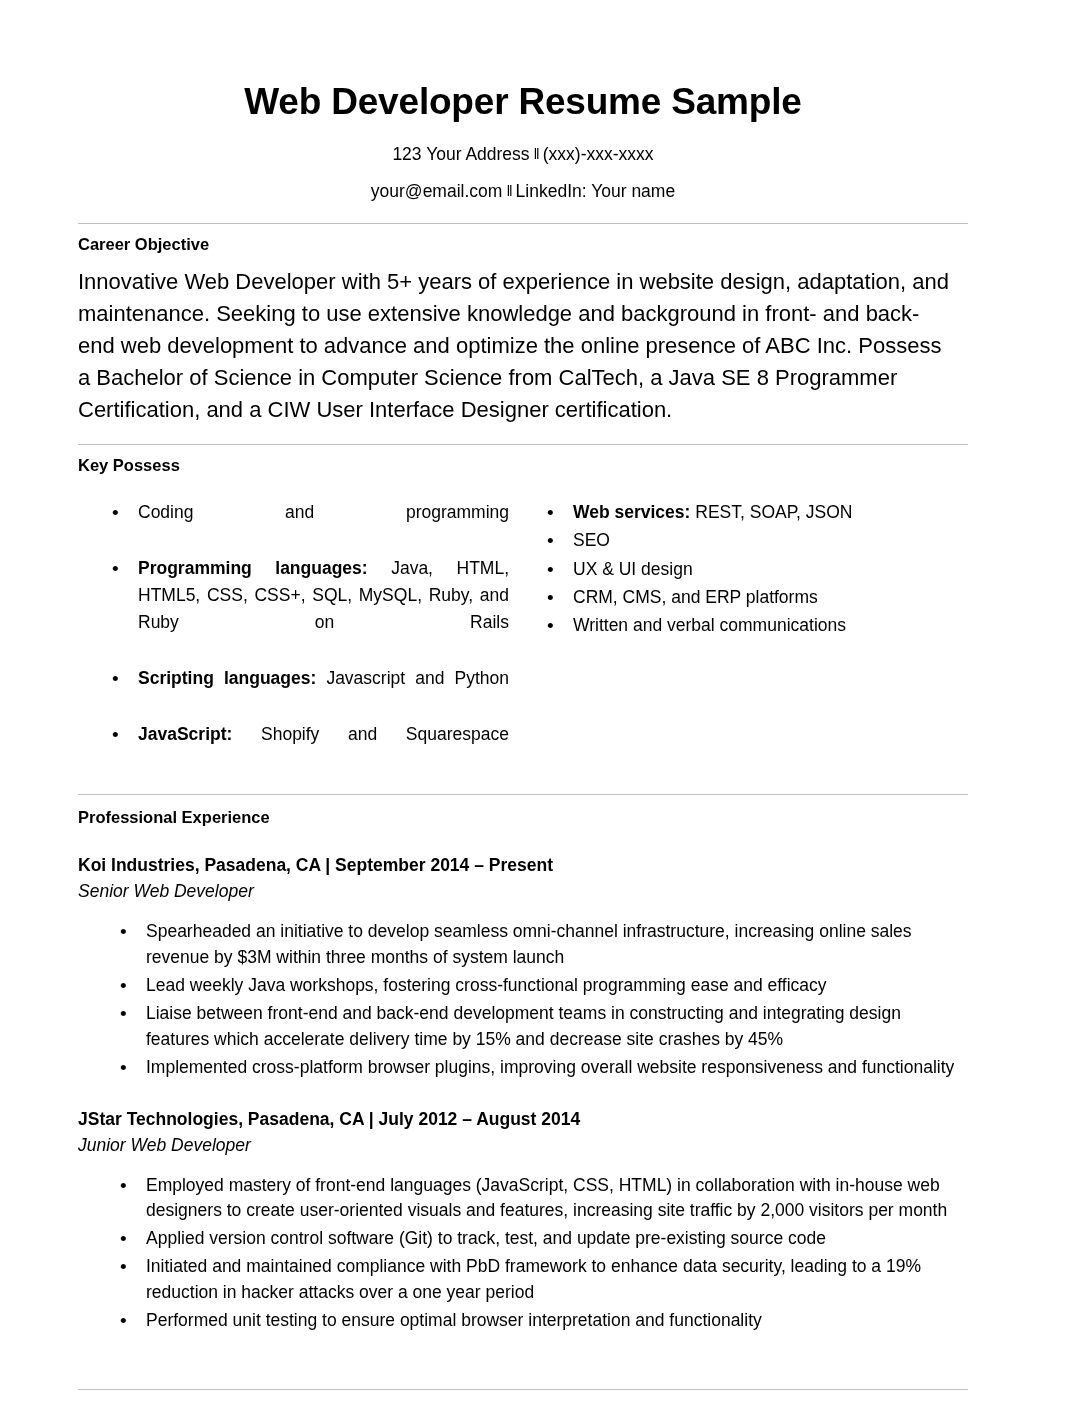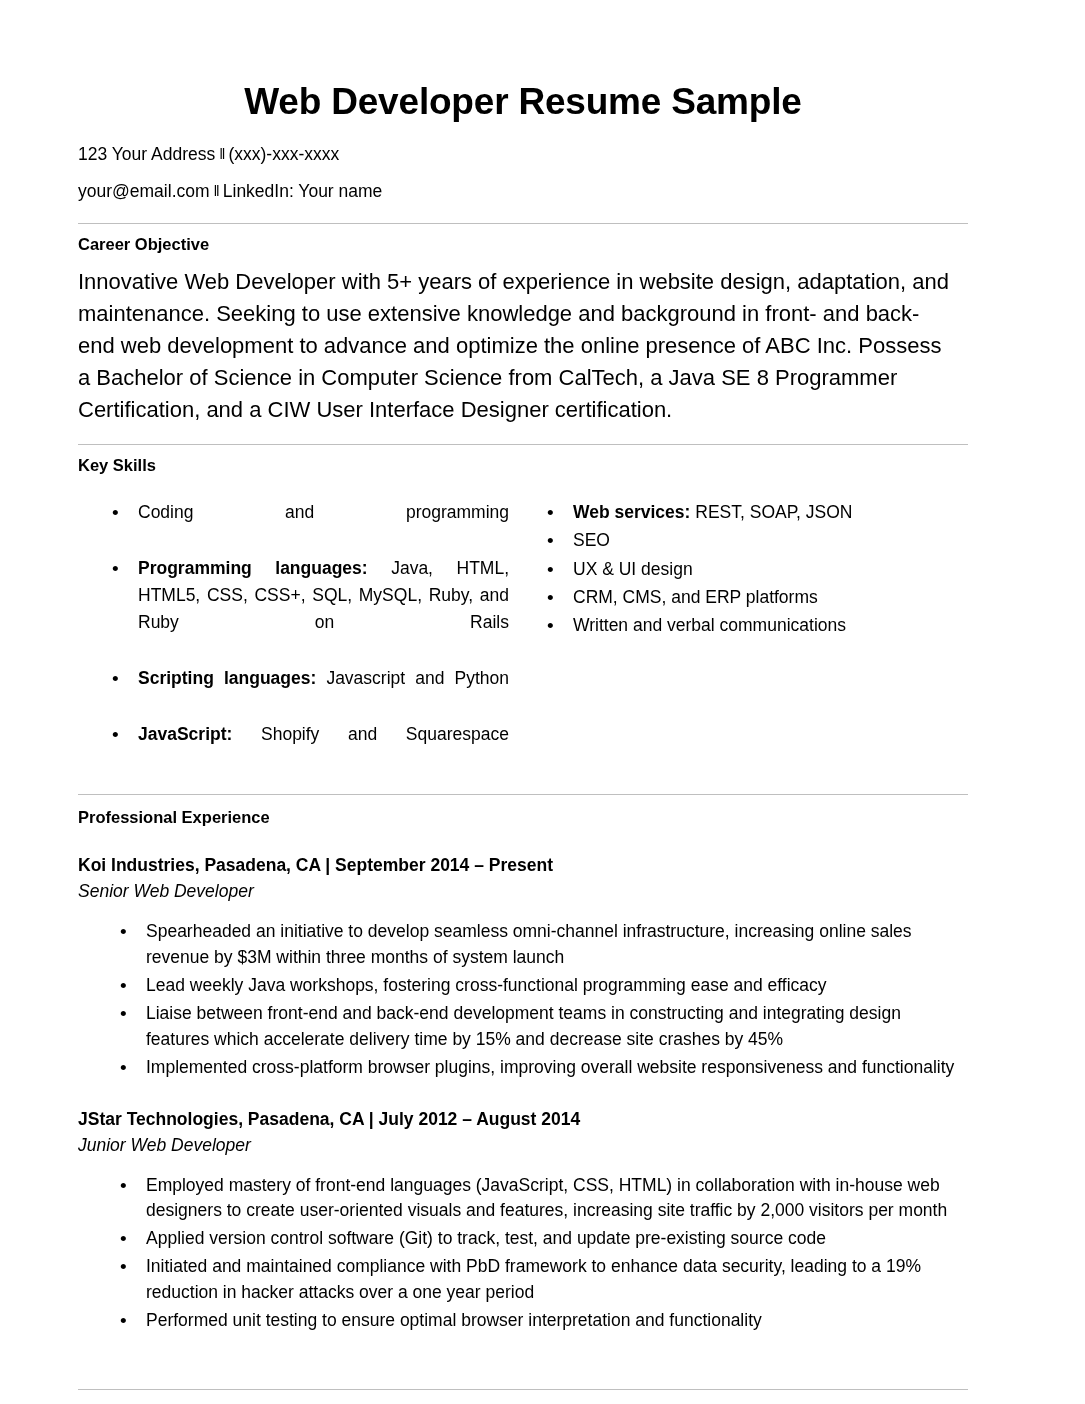--- a/index.html
+++ b/index.html
@@ -23,21 +23,21 @@
   }
   .doc-title {
     text-align: center;
     font-size: 37px;
     font-weight: bold;
     letter-spacing: -0.2px;
     margin: 22px 0 0 0;
     line-height: 1.2;
   }
   .contact-line {
-    text-align: left;
+    text-align: center;
     font-size: 17.5px;
     line-height: 1.55;
     margin-top: 17px;
   }
   .contact-line.second {
     margin-top: 9px;
   }
   .sep {
     display: inline-block;
     padding: 0 4px;
@@ -160,21 +160,21 @@
     <span>your@email.com</span><span class="sep">‖</span><span>LinkedIn: Your name</span>
   </div>
 
   <hr class="rule">
 
   <div class="section-head">Career Objective</div>
   <p class="para">Innovative Web Developer with 5+ years of experience in website design, adaptation, and maintenance. Seeking to use extensive knowledge and background in front- and back-end web development to advance and optimize the online presence of ABC Inc. Possess a Bachelor of Science in Computer Science from CalTech, a Java SE 8 Programmer Certification, and a CIW User Interface Designer certification.</p>
 
   <hr class="rule">
 
-  <div class="section-head">Key Skills</div>
+  <div class="section-head">Key Possess</div>
 
   <div class="skills-wrap">
     <div class="skills-col left">
       <ul class="bullets" id="skills-left">
           <li class="just"><span>Coding and programming</span></li>
           <li class="just"><b>Programming languages:</b><span> Java, HTML, HTML5, CSS, CSS+, SQL, MySQL, Ruby, and Ruby on Rails</span></li>
           <li class="just"><b>Scripting languages:</b><span> Javascript and Python</span></li>
           <li class="just"><b>JavaScript:</b><span> Shopify and Squarespace</span></li>
         </ul>
     </div>

